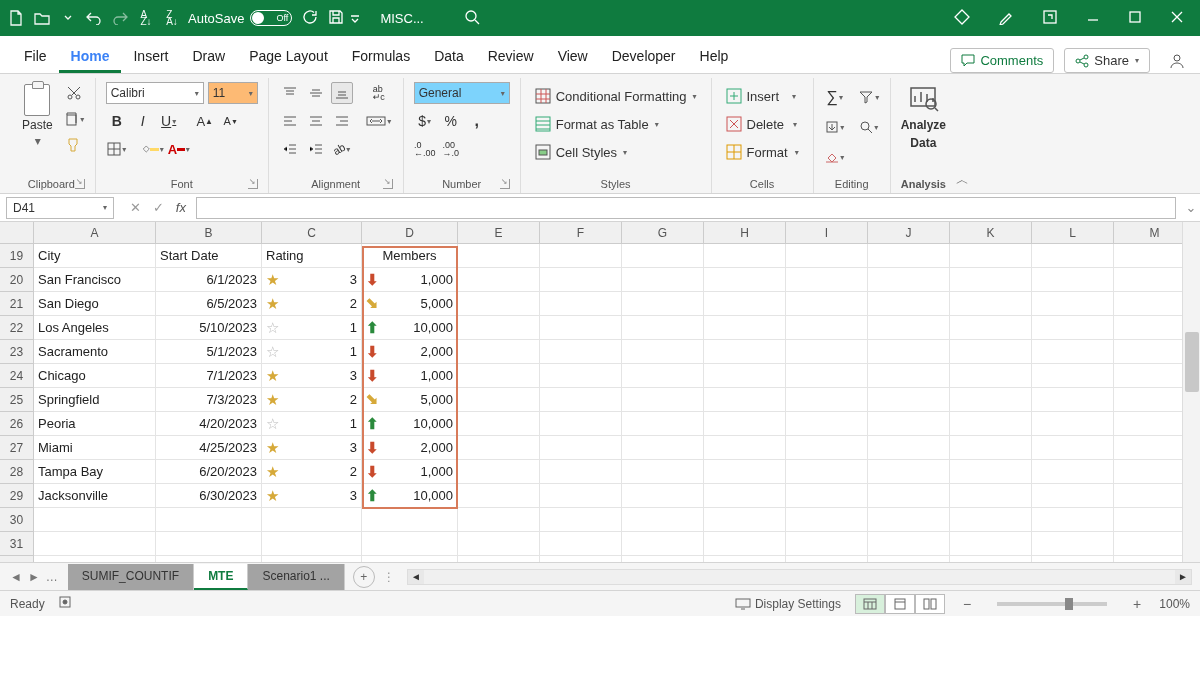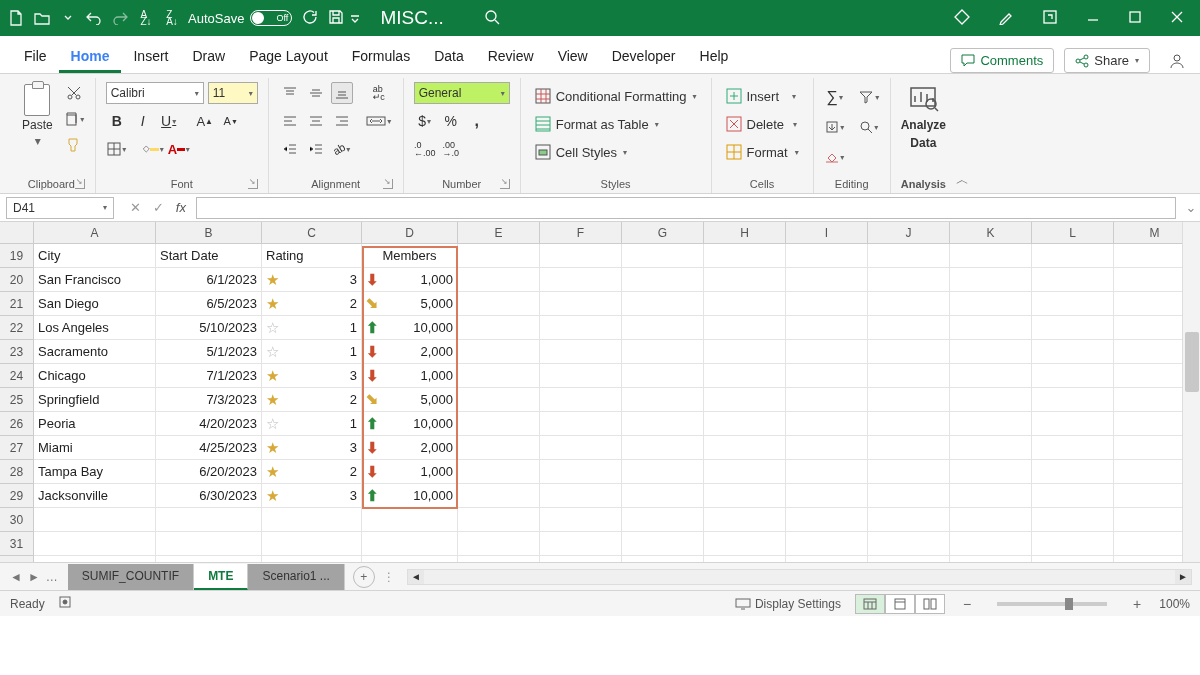--- a/index.html
+++ b/index.html
@@ -5,21 +5,21 @@
 * { box-sizing: border-box; margin: 0; padding: 0; font-family: "Segoe UI", Arial, sans-serif; }
 body { background: #fff; width: 1200px; height: 675px; overflow: hidden; font-size: 13px; color: #333; position: relative; }
 
 
 .titlebar { background: #0f7b3f; height: 36px; display: flex; align-items: center; color: #fff; padding: 0 8px; }
 .titlebar .qat { display: flex; gap: 10px; align-items: center; }
 .titlebar .qat .ico { width: 16px; height: 16px; display: flex; align-items: center; justify-content: center; cursor: pointer; opacity: 0.95; }
 .titlebar .autosave { display: flex; align-items: center; gap: 6px; margin-left: 8px; font-size: 13px; }
 .titlebar .toggle { width: 42px; height: 16px; border: 1px solid #fff; border-radius: 9px; position: relative; display: flex; align-items: center; justify-content: flex-end; padding: 0 3px; font-size: 9px; }
 .titlebar .toggle::before { content: ""; position: absolute; left: 1px; top: 1px; width: 12px; height: 12px; border-radius: 50%; background: #fff; }
-.titlebar .doc-title { margin-left: 20px; font-size: 19px; }
+.titlebar .doc-title { margin-left: 20px; font-size: 13px; }
 .titlebar .search-ico { margin-left: 40px; }
 .titlebar .win-controls { margin-left: auto; display: flex; gap: 28px; align-items: center; padding-right: 8px; }
 .titlebar svg { stroke: #fff; fill: none; stroke-width: 1.3; }
 
 
 .tabs { height: 38px; display: flex; align-items: flex-end; padding: 0 12px; border-bottom: 1px solid #d4d4d4; background: #fff; }
 .tabs .tab { padding: 8px 12px 9px; font-size: 14px; color: #222; cursor: pointer; }
 .tabs .tab.active { color: #3b82f6; font-weight: 600; border-bottom: 3px solid #0f7b3f; padding-bottom: 6px; }
 .tabs .right { margin-left: auto; display: flex; gap: 10px; align-items: center; }
 .tabs .comments, .tabs .share { border: 1px solid #c0c0c0; border-radius: 3px; padding: 4px 10px; font-size: 13px; cursor: pointer; display: flex; align-items: center; gap: 5px; }
@@ -40,22 +40,22 @@
 .btn-ico { width: 22px; height: 22px; display: flex; align-items: center; justify-content: center; cursor: pointer; border-radius: 2px; }
 .btn-ico.boxed { border: 1px solid #aaa; background: #e8e8e8; }
 .drop { font-size: 8px; color: #666; margin-left: 1px; }
 
 .paste-big { display: flex; flex-direction: column; align-items: center; cursor: pointer; padding: 2px 4px; }
 .paste-big .clip { width: 26px; height: 32px; border: 1.5px solid #888; border-radius: 2px; position: relative; background: #fff; }
 .paste-big .clip::before { content:""; position: absolute; top: -4px; left: 7px; width: 10px; height: 6px; border: 1.5px solid #888; border-radius: 2px 2px 0 0; background: #f5f5f5; }
 .paste-big span { font-size: 12px; margin-top: 2px; }
 
 .font-name { width: 98px; height: 22px; border: 1px solid #aaa; background: #fff; padding: 0 4px; font-size: 12px; display: flex; align-items: center; justify-content: space-between; }
-.font-size { width: 50px; height: 22px; border: 1px solid #aaa; background: #fef9c3; padding: 0 4px; font-size: 12px; display: flex; align-items: center; justify-content: space-between; }
-.sel { width: 96px; height: 22px; border: 1px solid #aaa; background: #bef264; padding: 0 4px; font-size: 12px; display: flex; align-items: center; justify-content: space-between; }
+.font-size { width: 50px; height: 22px; border: 1px solid #aaa; background: #fdba74; padding: 0 4px; font-size: 12px; display: flex; align-items: center; justify-content: space-between; }
+.sel { width: 96px; height: 22px; border: 1px solid #aaa; background: #7dd3fc; padding: 0 4px; font-size: 12px; display: flex; align-items: center; justify-content: space-between; }
 
 .style-btn { display: flex; align-items: center; gap: 5px; font-size: 13px; cursor: pointer; padding: 2px 4px; }
 .style-btn svg { width: 16px; height: 16px; }
 
 .collapse-caret { align-self: flex-end; margin: 0 4px 4px 0; cursor: pointer; font-size: 13px; color: #666; }
 
 
 .formula-bar { height: 28px; border-bottom: 1px solid #d4d4d4; display: flex; align-items: center; }
 .name-box { width: 108px; height: 22px; border: 1px solid #bbb; margin: 0 6px; padding: 0 6px; font-size: 12px; display: flex; align-items: center; justify-content: space-between; background: #fff; }
 .fb-btns { display: flex; gap: 12px; padding: 0 10px; color: #999; }

